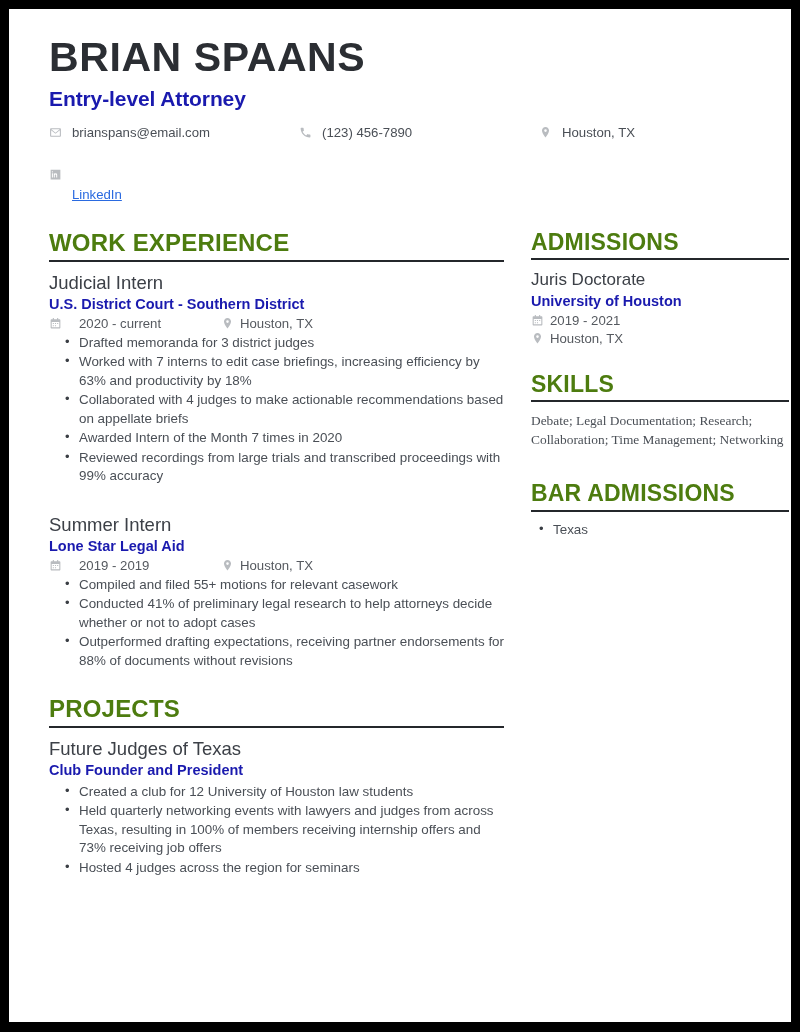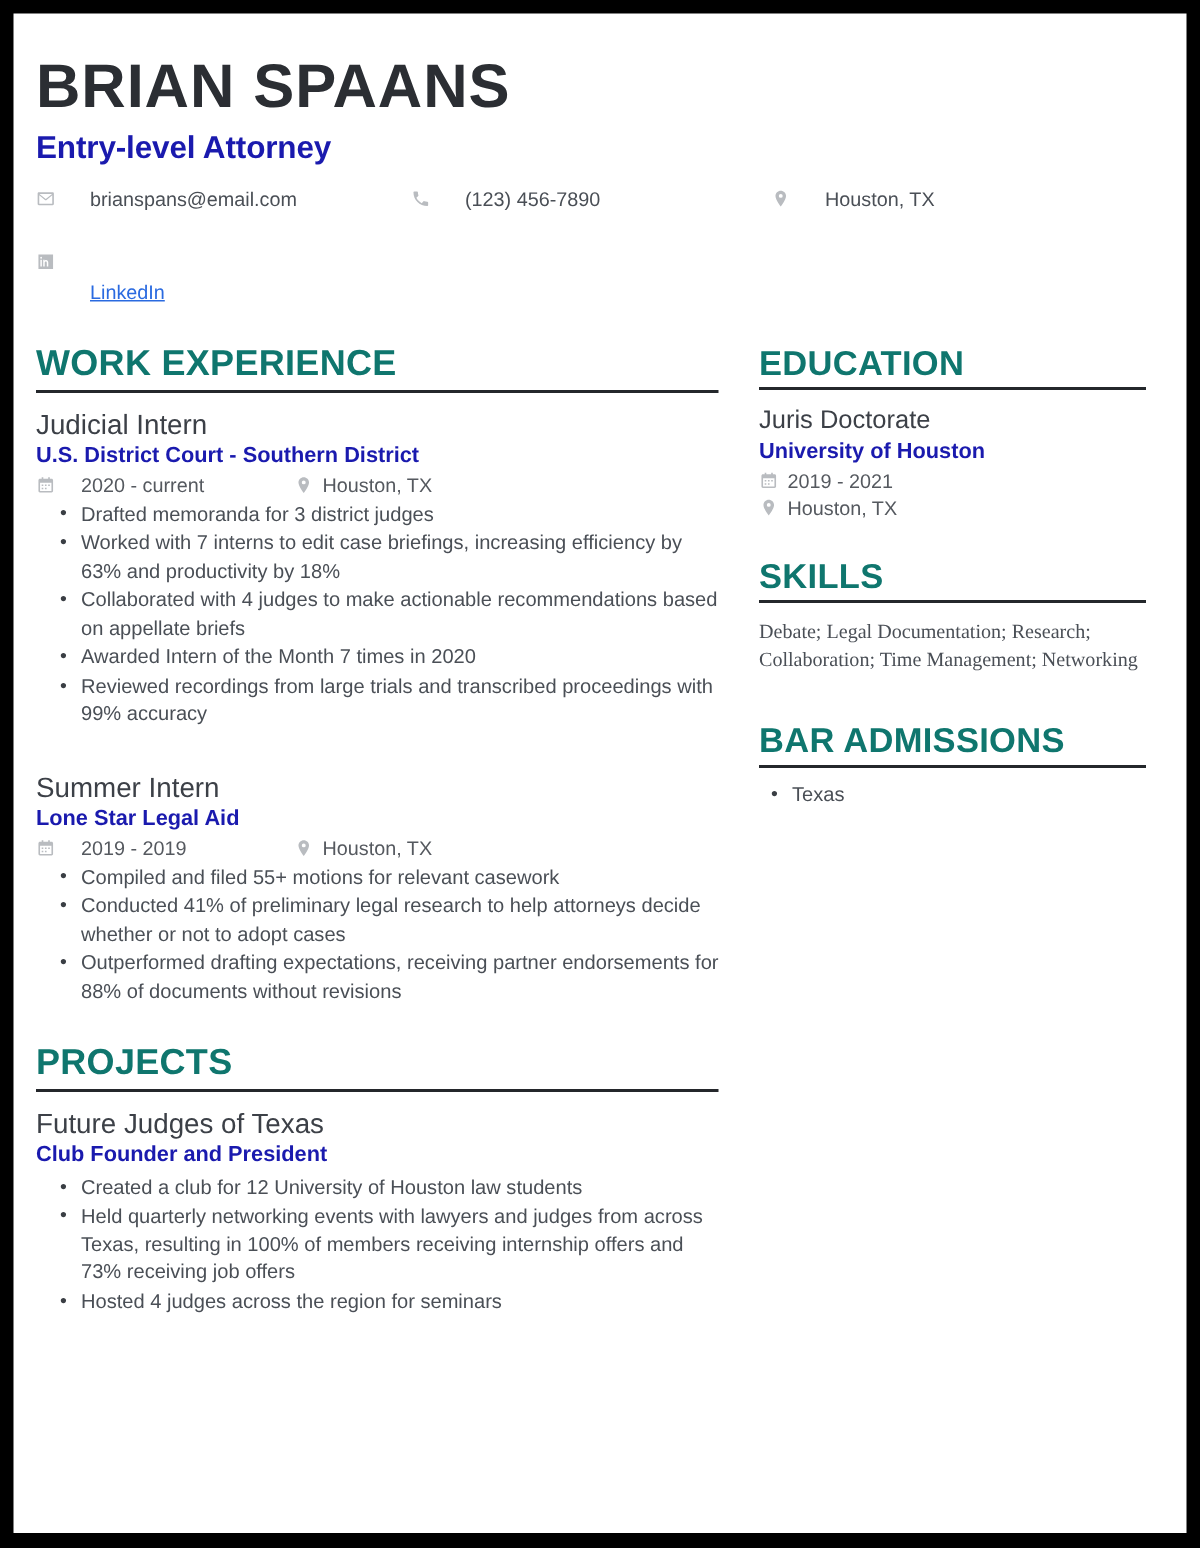--- a/index.html
+++ b/index.html
@@ -19,21 +19,21 @@
     position: absolute;
     left: 9px;
     top: 9px;
     width: 782px;
     height: 1013px;
     background: #ffffff;
     overflow: hidden;
   }
 
   .inner {
-    padding: 27px 26px 0 15px;
+    padding: 27px 26px 0 40px;
   }
 
   
   .name {
     font-size: 41px;
     font-weight: bold;
     letter-spacing: 0.6px;
     color: #2b2e33;
     line-height: 1.05;
     margin: 0 0 8px 0;
@@ -49,21 +49,21 @@
   .contact-grid {
     display: flex;
     flex-wrap: wrap;
     row-gap: 7px;
     font-size: 13.2px;
     color: #4a4f56;
   }
   .contact-item {
     display: flex;
     align-items: center;
-    gap: 23px;
+    gap: 10px;
     white-space: nowrap;
   }
   .contact-item.w-email { width: 250px; }
   .contact-item.w-phone { width: 240px; }
   .contact-item.w-loc   { width: auto; }
   .contact-item.w-full  { width: 100%; }
   .contact-item a {
     color: #2a6ae0;
     text-decoration: underline;
     margin-top: 40px;
@@ -85,21 +85,21 @@
   }
   .col-left  { width: 455px; flex: 0 0 455px; }
   .col-gap   { width: 27px; flex: 0 0 27px; }
   .col-right { width: 258px; flex: 0 0 258px; }
 
   .section { margin-bottom: 5px; }
   .section-title {
     font-size: 24px;
     font-weight: bold;
     letter-spacing: 0.2px;
-    color: #0f766e;
+    color: #4d7c0f;
     margin: 0;
     line-height: 1.15;
   }
   .section-rule {
     height: 0;
     border-bottom: 2.2px solid #24272b;
     margin-top: 3px;
     margin-bottom: 9px;
   }
   .col-right .section-title { font-size: 23px; }
@@ -306,21 +306,21 @@
           </div>
         </div>
 
       </div>
 
       <div class="col-gap"></div>
 
       <div class="col-right">
 
         <div class="section">
-          <h2 class="section-title">EDUCATION</h2>
+          <h2 class="section-title">ADMISSIONS</h2>
           <div class="section-rule"></div>
 
           <div class="entry">
             <div class="entry-role" style="font-size:17px;">Juris Doctorate</div>
             <div class="entry-org">University of Houston</div>
             <div class="entry-meta entry-meta-stack">
               <div class="meta-date">
                 <span class="ic">
                   <svg viewBox="0 0 24 24">
                       <path d="M7 2v2H4.8C3.8 4 3 4.8 3 5.8v13.4c0 1 .8 1.8 1.8 1.8h14.4c1 0 1.8-.8 1.8-1.8V5.8c0-1-.8-1.8-1.8-1.8H17V2h-2v2H9V2H7zM5 9h14v10H5V9zm2 2v2h2v-2H7zm4 0v2h2v-2h-2zm4 0v2h2v-2h-2zM7 15v2h2v-2H7zm4 0v2h2v-2h-2z"></path>

